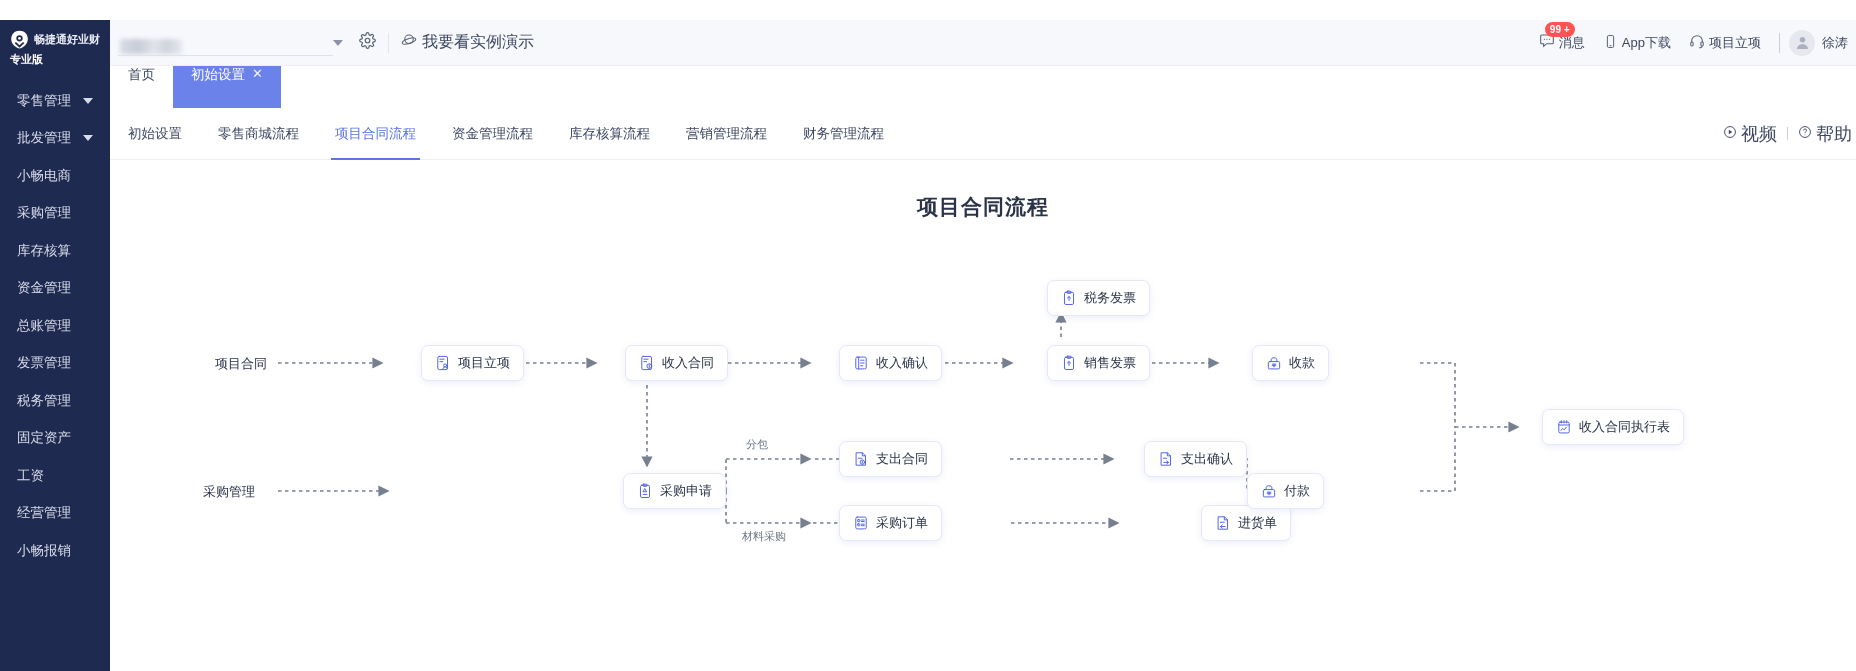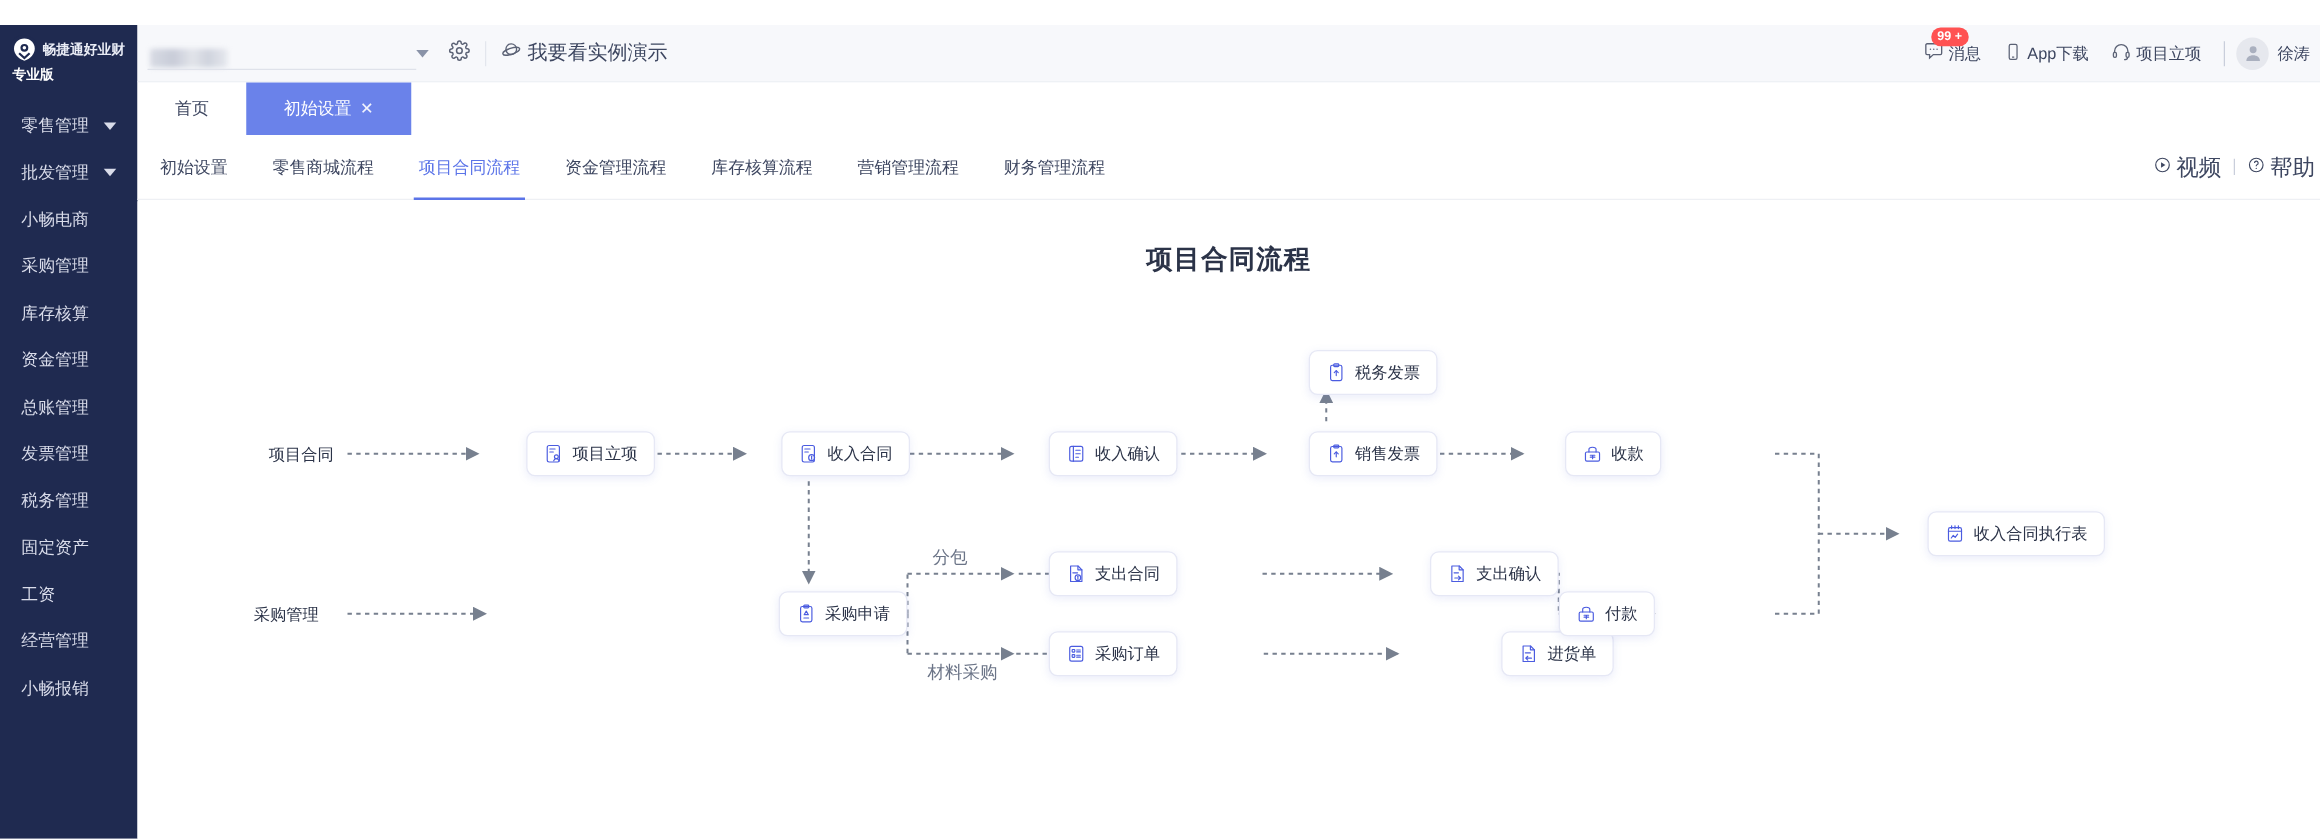--- a/index.html
+++ b/index.html
@@ -73,22 +73,22 @@
     width:26px;height:26px;border-radius:50%;background:#e6e8ee;
     display:flex;align-items:center;justify-content:center;
   }
 
   
   .tabstrip {
     position:absolute; left:110px; top:66px; right:0; height:42px;
     background:#ffffff; display:flex; align-items:flex-end;
   }
   .ptab {
-    height:42px; display:flex; align-items:center; justify-content:center;
-    padding:0 30px; font-size:13.5px; color:#3e4761; cursor:pointer; gap:7px;
+    height:42px; display:flex; align-items:flex-start; justify-content:center;
+    padding:0 18px; font-size:13.5px; color:#3e4761; cursor:pointer; gap:7px;
   }
   .ptab.active { background:#6a82ea; color:#fff; }
   .ptab-close { font-size:13px; opacity:.9; }
 
   
   .subnav {
     position:absolute; left:110px; top:108px; right:0; height:52px;
     background:#fff; border-bottom:1px solid #eef0f4;
     display:flex; align-items:center;
   }
@@ -114,21 +114,21 @@
   .rowlabel { position:absolute; font-size:13px; color:#2b3348; white-space:nowrap; }
 
   .node {
     position:absolute; height:36px; background:#fff;
     border:1px solid #e6e8f5; border-radius:7px;
     box-shadow:0 2px 7px rgba(105,120,220,.13);
     display:flex; align-items:center; gap:7px; padding:0 13px;
     font-size:13px; color:#2b3348; white-space:nowrap; cursor:pointer;margin-left:17px;
   }
   .node .ic { width:16px;height:16px;flex:none;display:block; }
-  .edge-label { position:absolute; font-size:14px; color:#6b7487; white-space:nowrap; }
+  .edge-label { position:absolute; font-size:11px; color:#6b7487; white-space:nowrap; }
 </style>
 </head>
 <body>
 
 <div class="app">
 
   <div class="sidebar">
     <div class="logo-box">
       <div class="logo-row">
         <span class="logo-mark">

